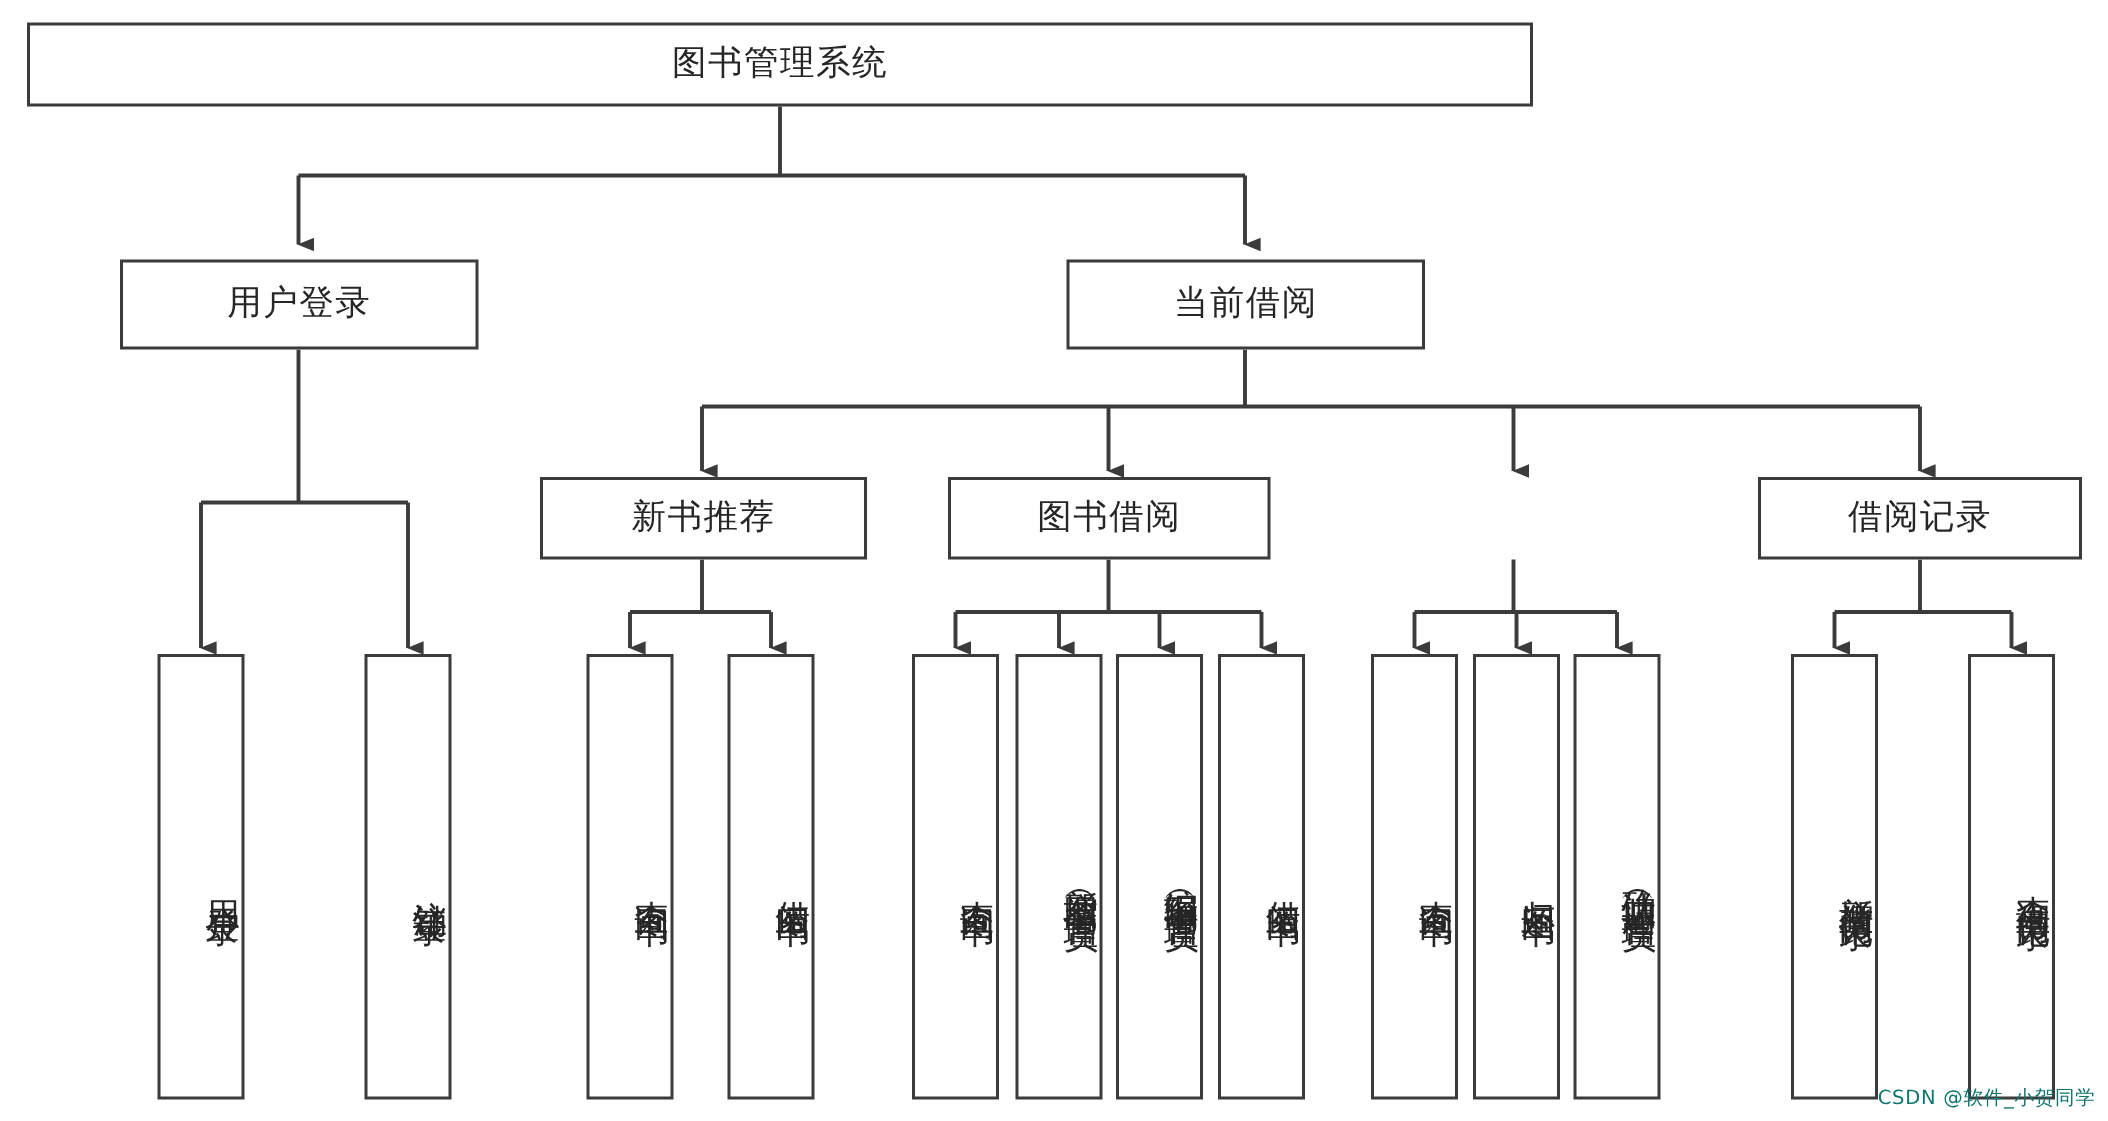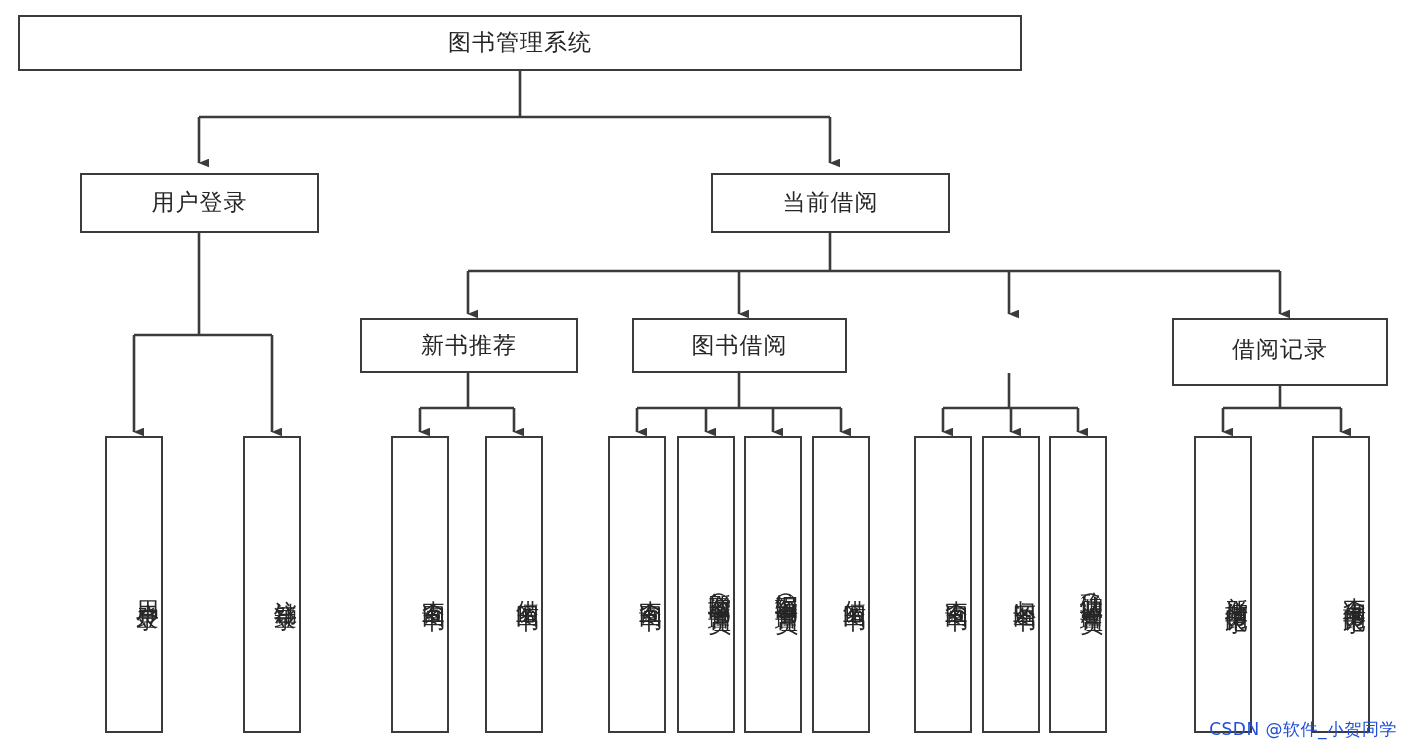--- a/index.html
+++ b/index.html
@@ -55,22 +55,22 @@
     display: block;
     white-space: pre-line;
   }
   .node.vert .label {
     white-space: normal;
   }
   #watermark {
     position: absolute;
     right: 8px;
     bottom: 6px;
-    font-size: 17px;
-    color: #1d4ed8;
+    font-size: 13px;
+    color: #0f766e;
     letter-spacing: 0.5px;
     white-space: nowrap;
     user-select: none;
   }
 </style>
 </head>
 <body>
 
 <div id="diagram-root">
 
@@ -138,21 +138,21 @@
   <div class="node horiz" style="left:711px; top:173px; width:239px; height:60px;">
     <span class="label">当前借阅</span>
   </div>
 
   <div class="node horiz" style="left:632px; top:318px; width:215px; height:55px;">
     <span class="label">图书借阅</span>
   </div>
   <div class="node horiz" style="left:360px; top:318px; width:218px; height:55px;">
     <span class="label">新书推荐</span>
   </div>
-  <div class="node horiz" style="left:1172px; top:318px; width:216px; height:68px;font-family:Liberation Mono, monospace;">
+  <div class="node horiz" style="left:1172px; top:318px; width:216px; height:55px;">
     <span class="label">借阅记录</span>
   </div>
 
   <div class="node vert" style="left:105px; top:436px; width:58px; height:297px;">
     <span class="label">用户登录</span>
   </div>
   <div class="node vert" style="left:243px; top:436px; width:58px; height:297px;">
     <span class="label">注销登录</span>
   </div>
 

